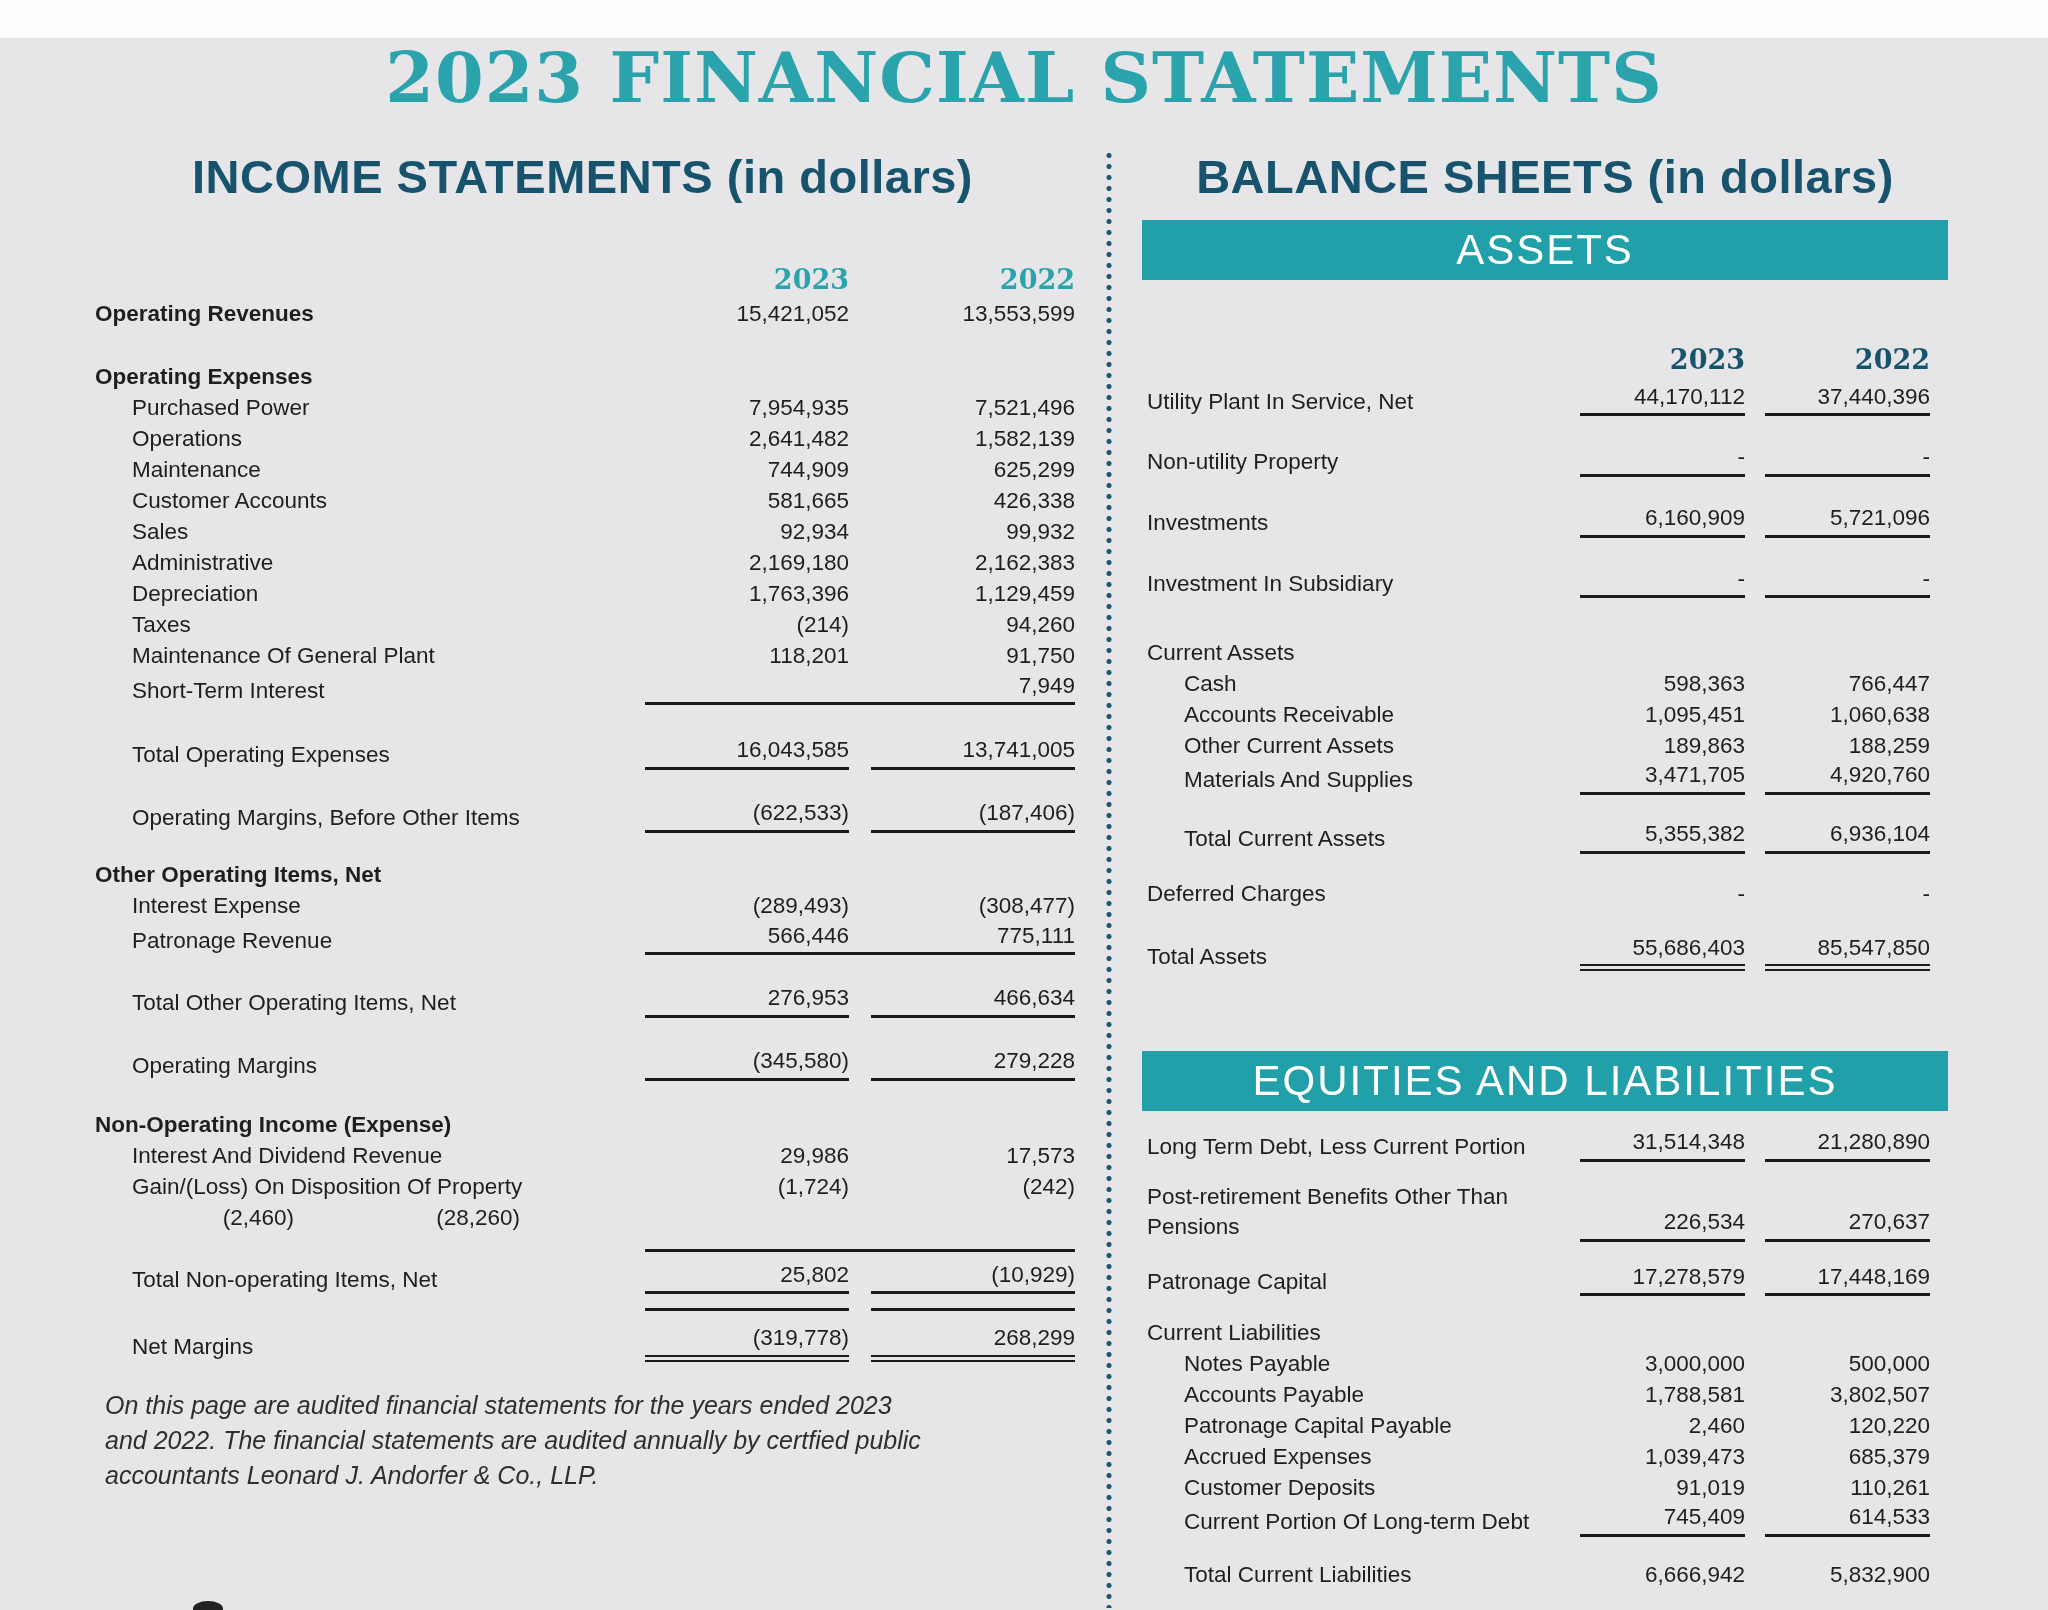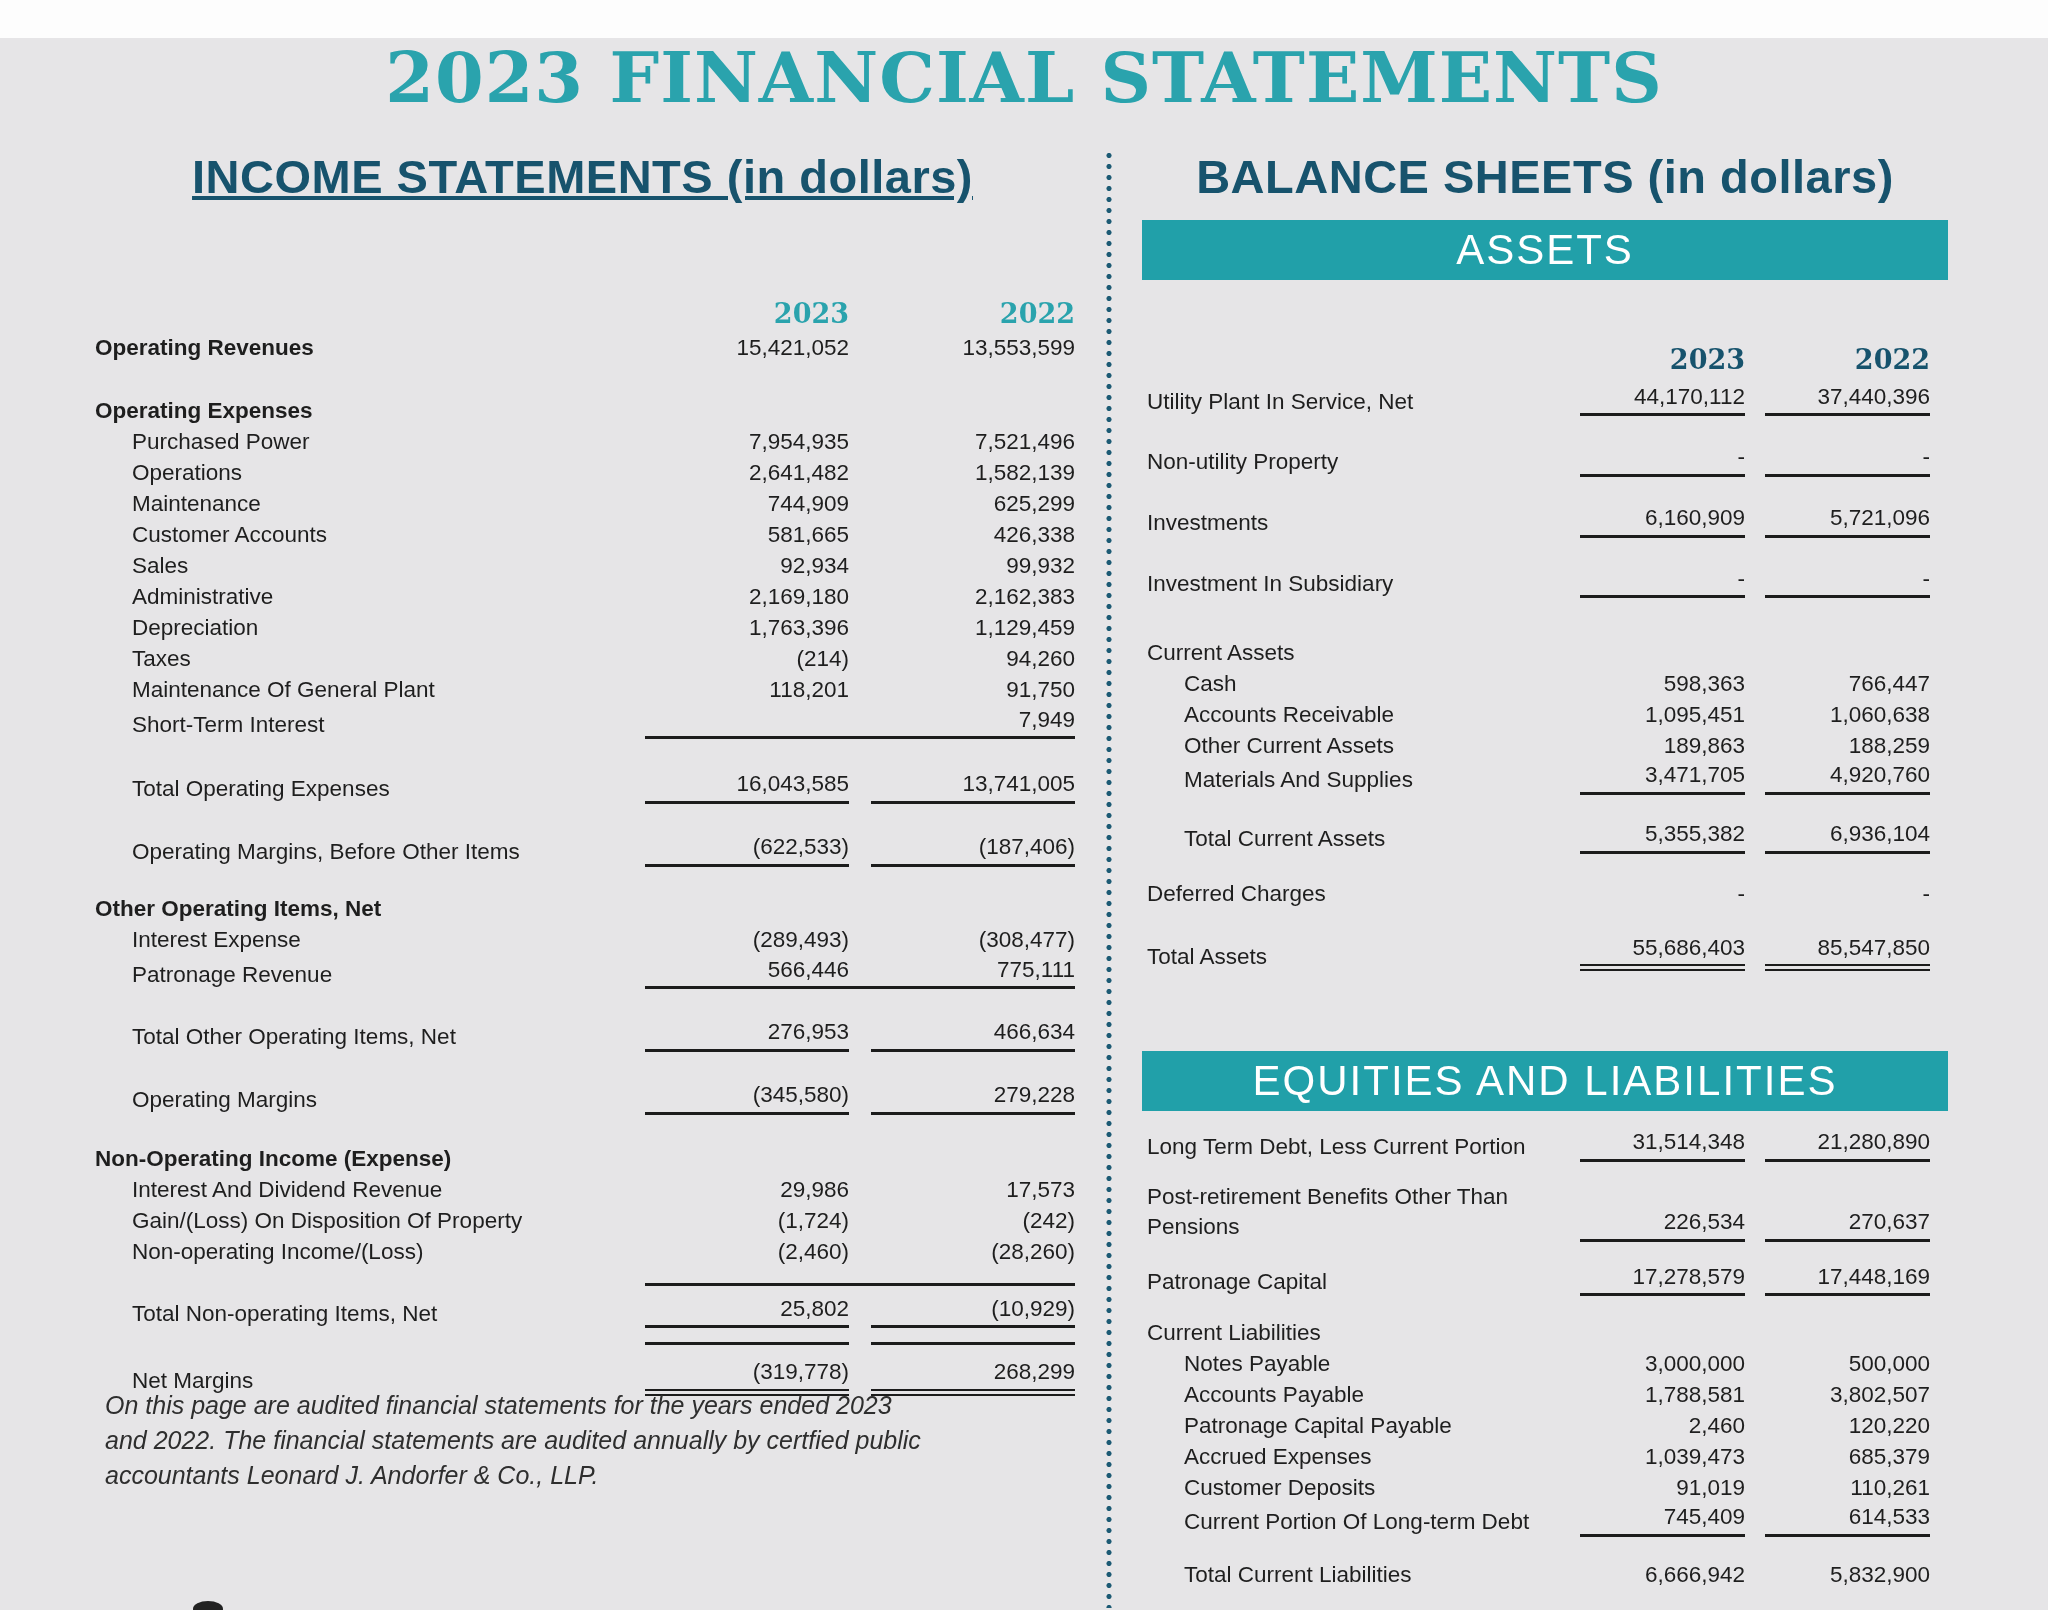--- a/index.html
+++ b/index.html
@@ -12,21 +12,21 @@
   .topstrip{position:absolute;left:0;top:0;width:2048px;height:38px;background:var(--strip);}
   .main-title{position:absolute;left:0;top:36px;width:2048px;text-align:center;
     font-family:"DejaVu Serif",serif;font-weight:bold;font-size:70px;letter-spacing:1px;color:var(--accent);}
   .divider{position:absolute;left:1106px;top:152px;width:6px;height:1456px;
     background-image:radial-gradient(circle at 3px 3.5px,var(--dotted) 2.2px,transparent 2.9px);
     background-size:6px 11px;background-repeat:repeat-y;}
   .col{position:absolute;top:150px;}
   .left-col{left:90px;width:985px;}
   .right-col{left:1142px;width:806px;}
   .sec-heading{text-align:center;font-size:47px;font-weight:bold;color:var(--heading);letter-spacing:.5px;line-height:1.15;}
-  .left-col .sec-heading{margin-bottom:44px;text-decoration:underline;}
+  .left-col .sec-heading{margin-bottom:10px;}
   .right-col .sec-heading{margin-bottom:16px;}
   .banner{height:60px;background:var(--banner);color:#fff;display:flex;align-items:center;justify-content:center;
     font-size:42px;font-weight:400;letter-spacing:2px;}
   .years{display:flex;align-items:flex-end;}
   .years .lbl{flex:1;}
   .years .vals{display:flex;justify-content:flex-end;margin-top:48px;}
   .year{font-family:"DejaVu Serif",serif;font-weight:bold;font-size:27px;text-align:right;}
   .left-col .year{color:var(--accent);}
   .right-col .year{color:var(--heading);}
   .right-col .years{margin:14px 0 4px 0;}
@@ -224,21 +224,20 @@
           </div>
         </div>
         <div class="frow ind1">
           <div class="lbl">Gain/(Loss) On Disposition Of Property</div>
           <div class="vals">
             <div class="v">(1,724)</div>
             <div class="v">(242)</div>
           </div>
         </div>
         <div class="frow ind1">
-          <div class="lbl">Non-operating Income/(Loss)</div>
           <div class="vals">
             <div class="v">(2,460)</div>
             <div class="v">(28,260)</div>
           </div>
         </div>
         <div class="spacer" style="height: 16px;"></div>
         <div class="frow ind1">
           <div class="lbl">Total Non-operating Items, Net</div>
           <div class="vals atf">
             <div class="v ul-s">25,802</div>

